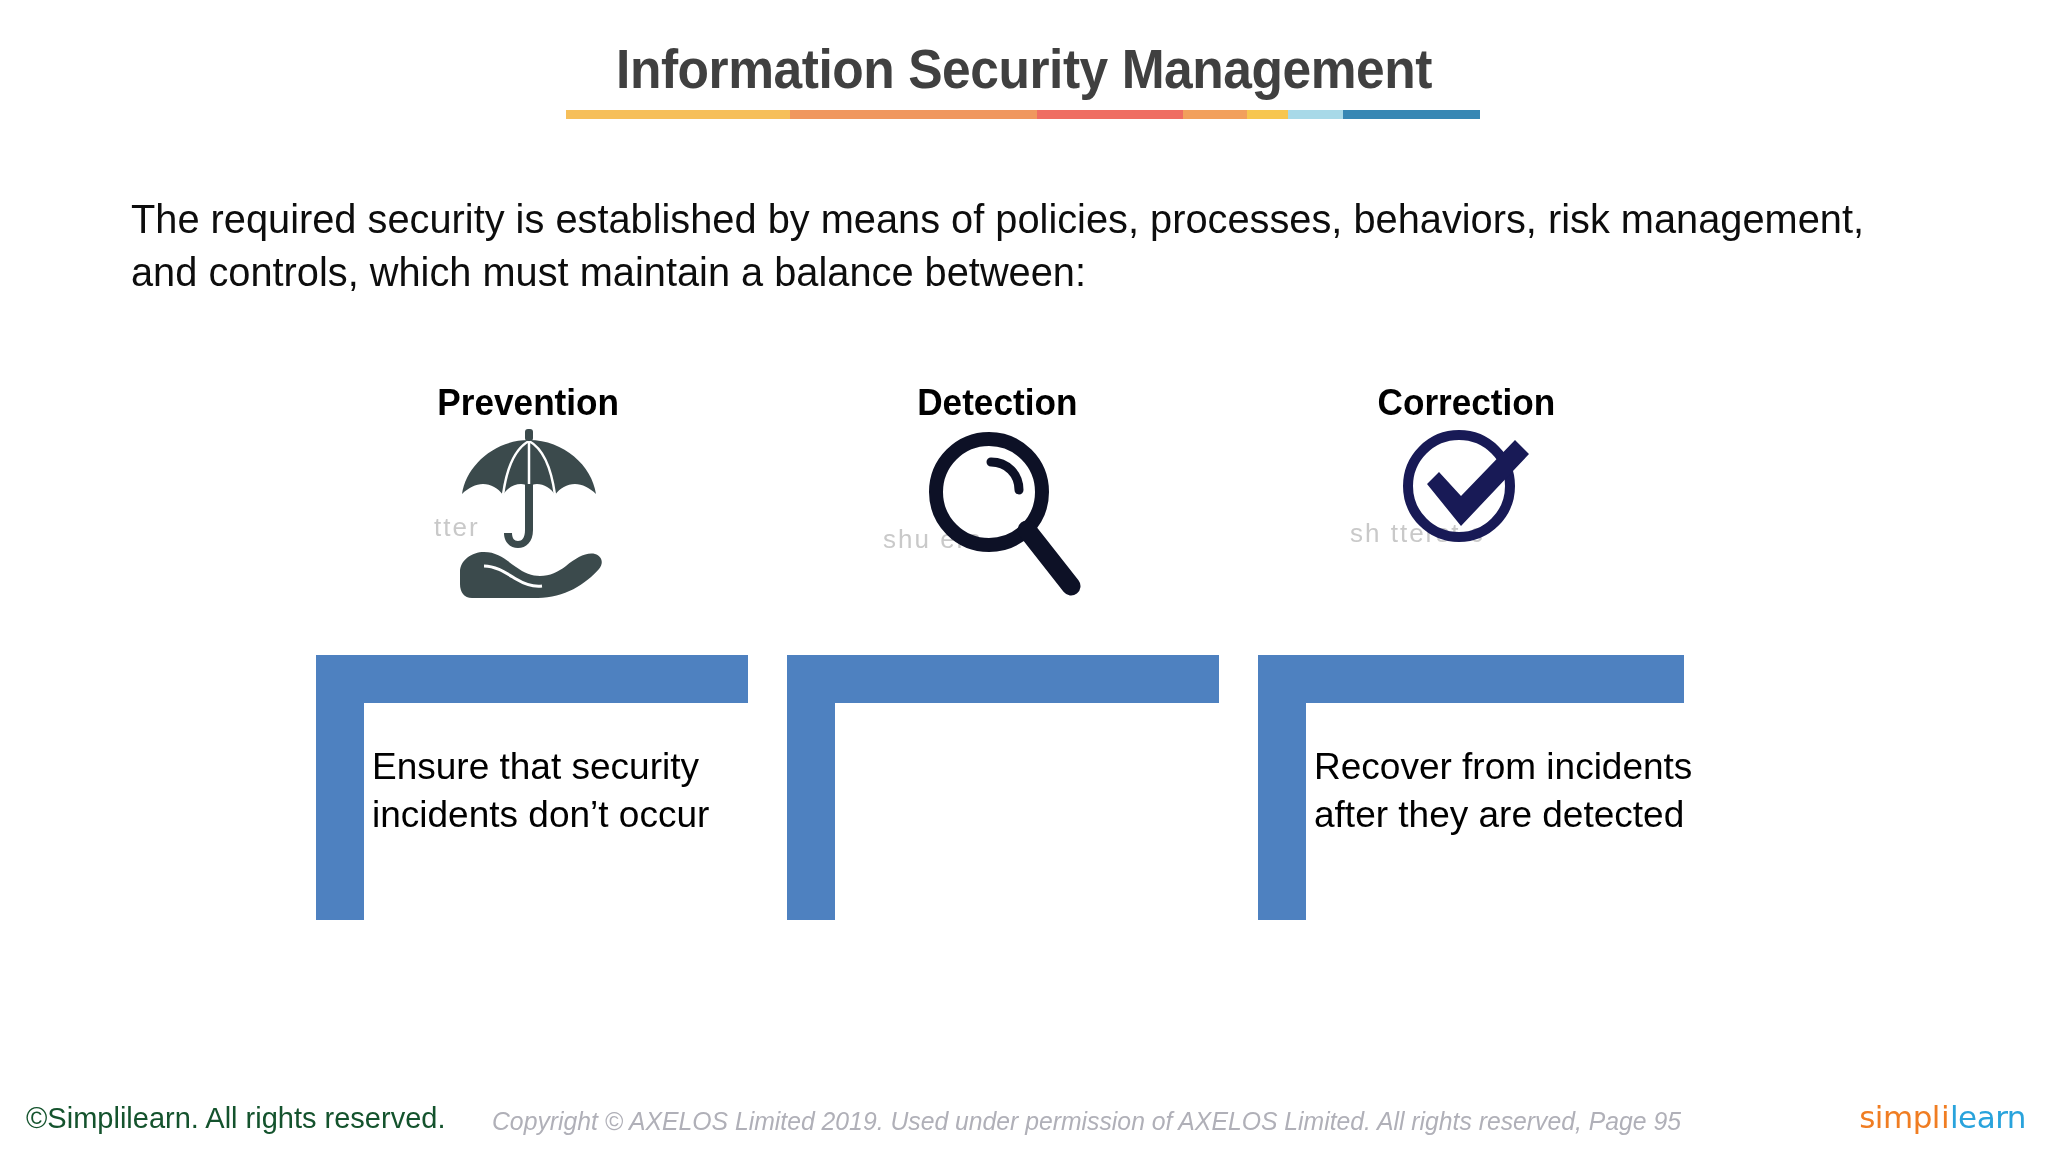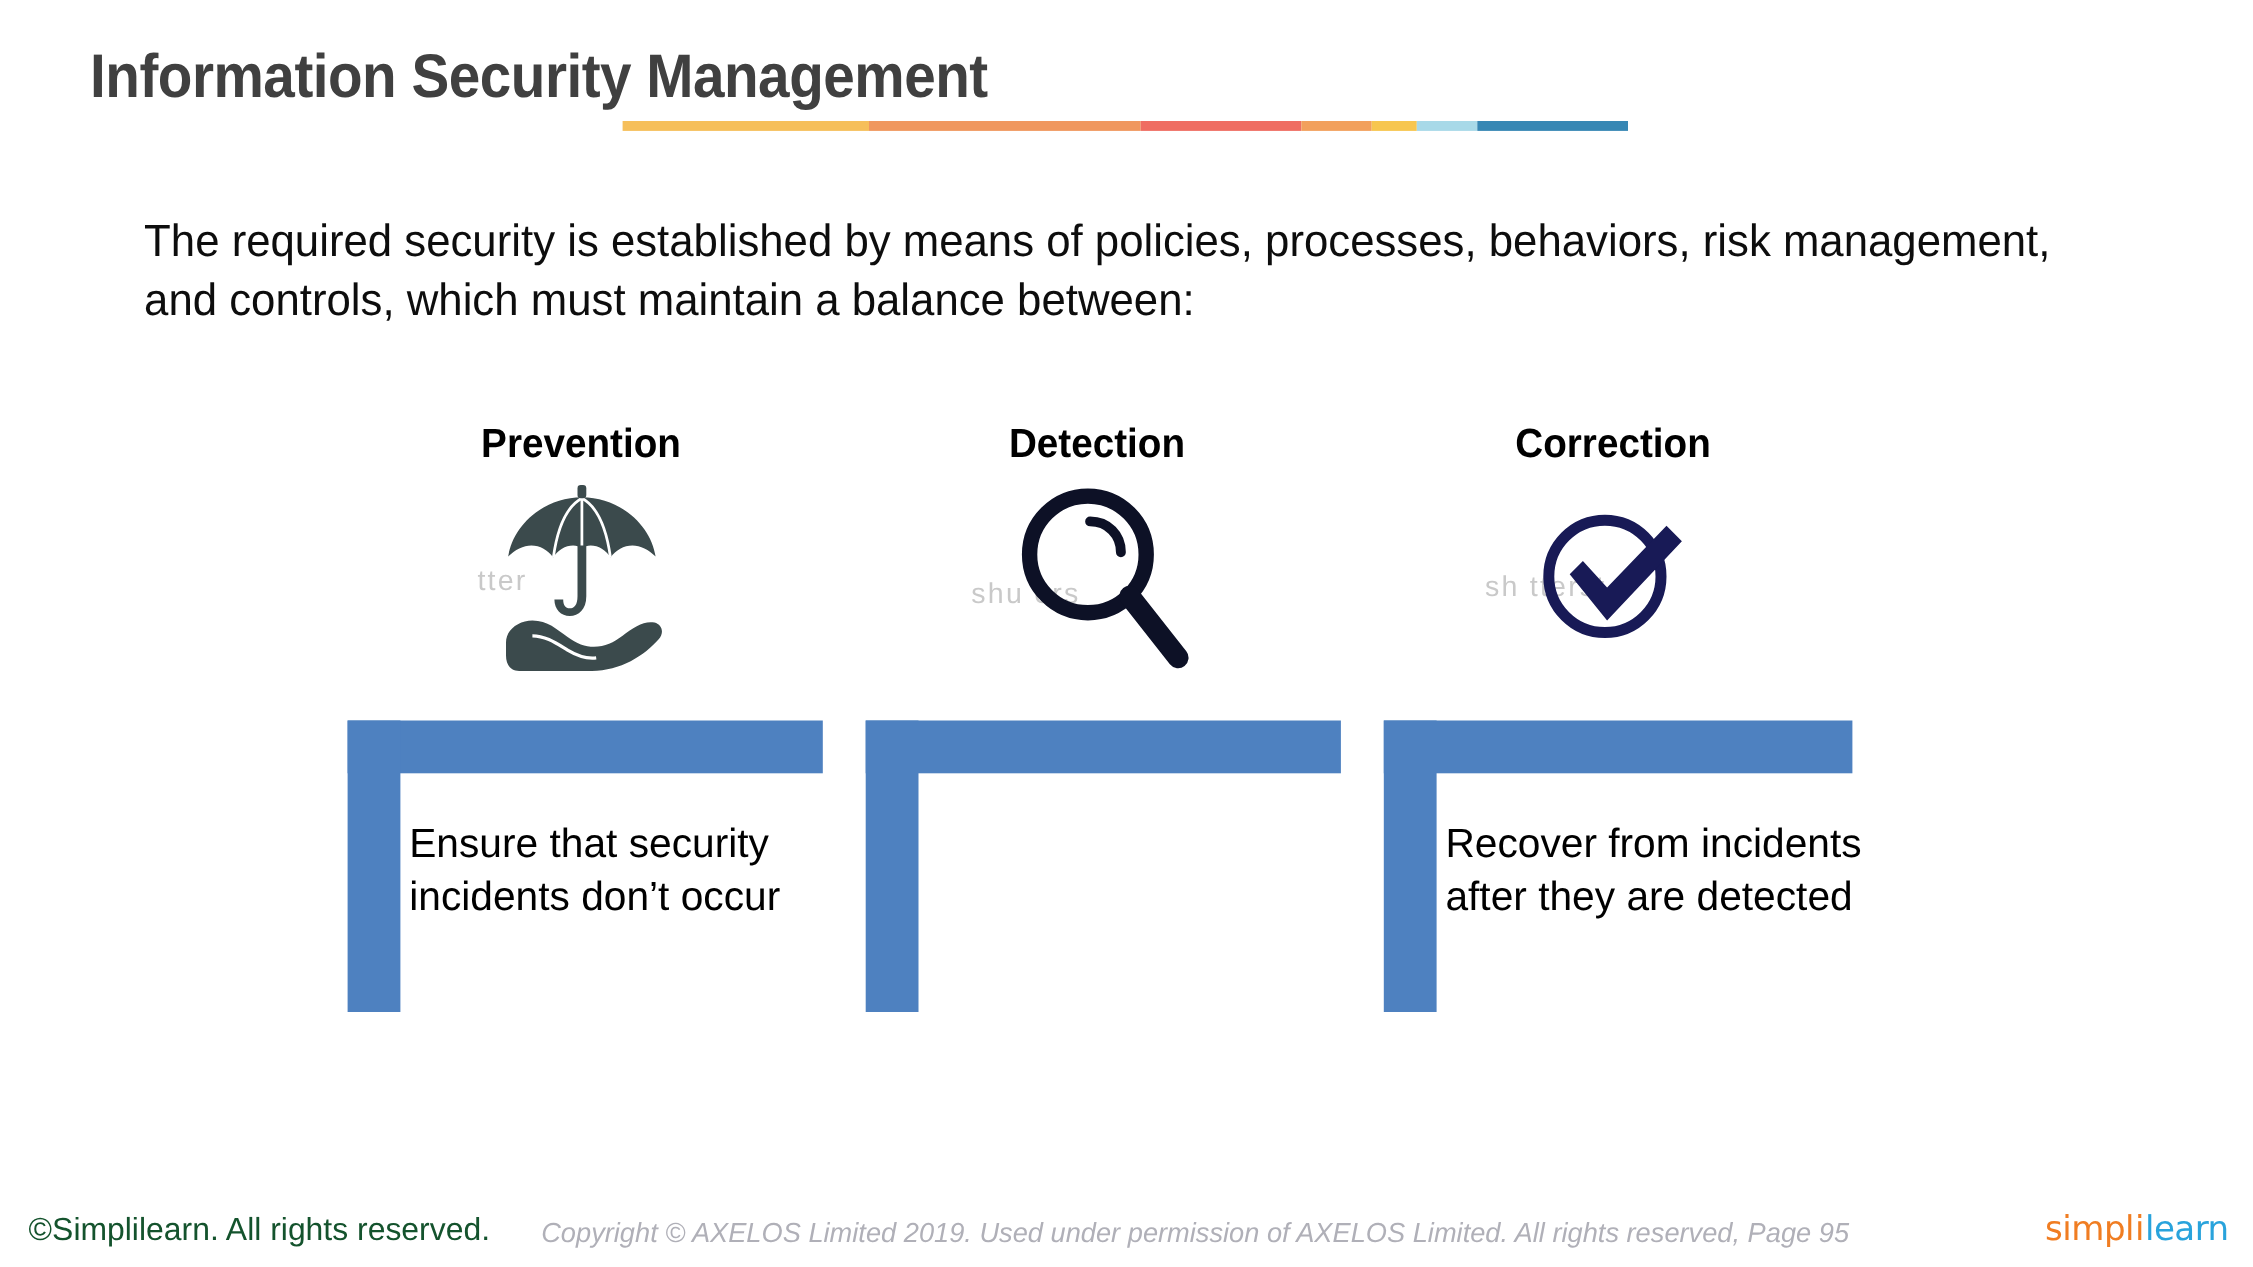--- a/index.html
+++ b/index.html
@@ -21,20 +21,21 @@
     inset: 0;
     background: #ffffff;
   }
 
   
   .title-block {
     position: absolute;
     top: 38px;
     left: 0;
     width: 2048px;
+    text-align: center;
   }
   .title {
     font-family: "Liberation Sans Narrow", "Liberation Sans", sans-serif;
     font-weight: bold;
     font-size: 56px;
     letter-spacing: -0.5px;
     color: #404040;
     line-height: 1.12;
     transform: scaleX(0.92);
     transform-origin: center;
@@ -90,21 +91,20 @@
     line-height: 46px;
     transform: scaleX(0.95);
   }
   .col-0 .col-head { padding-right: 8px; }
   .col-1 .col-head { padding-right: 12px; }
   .col-2 .col-head { padding-right: 16px; }
 
   .icon-wrap {
     height: 196px;
     display: flex;
-    align-items: center;
     justify-content: center;
     position: relative;
     text-decoration: underline;
   }
   .col-0 .icon-wrap { padding-right: 6px; }
   .col-1 .icon-wrap { padding-right: 0px; }
   .col-2 .icon-wrap { padding-right: 4px; }
 
   
   .wm {

